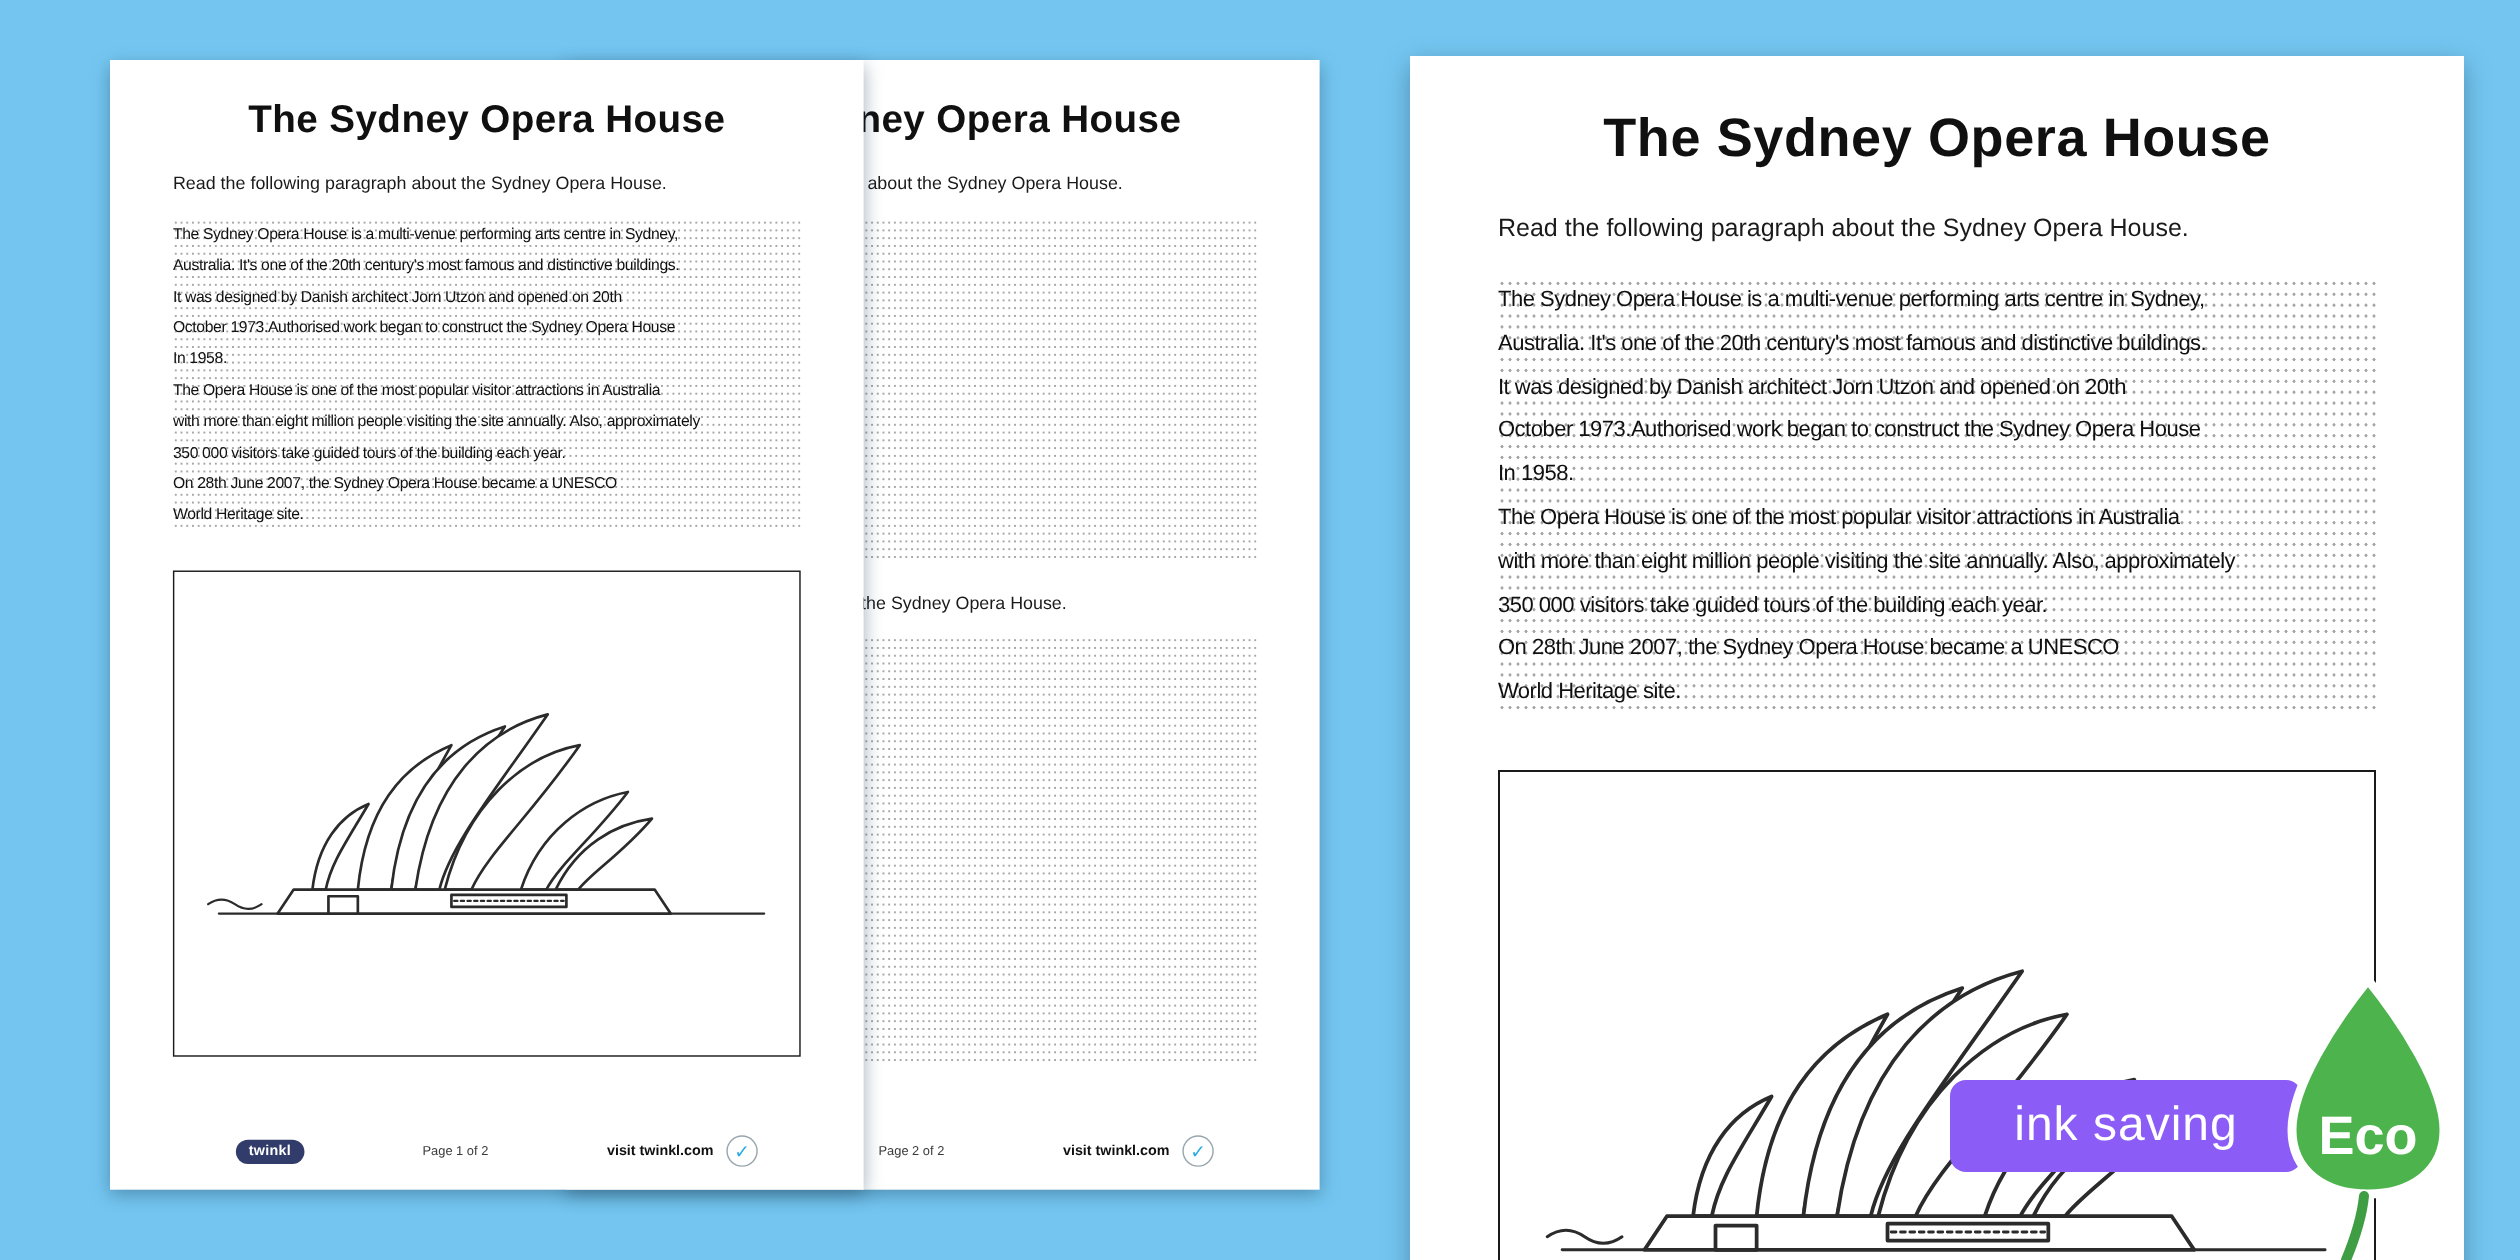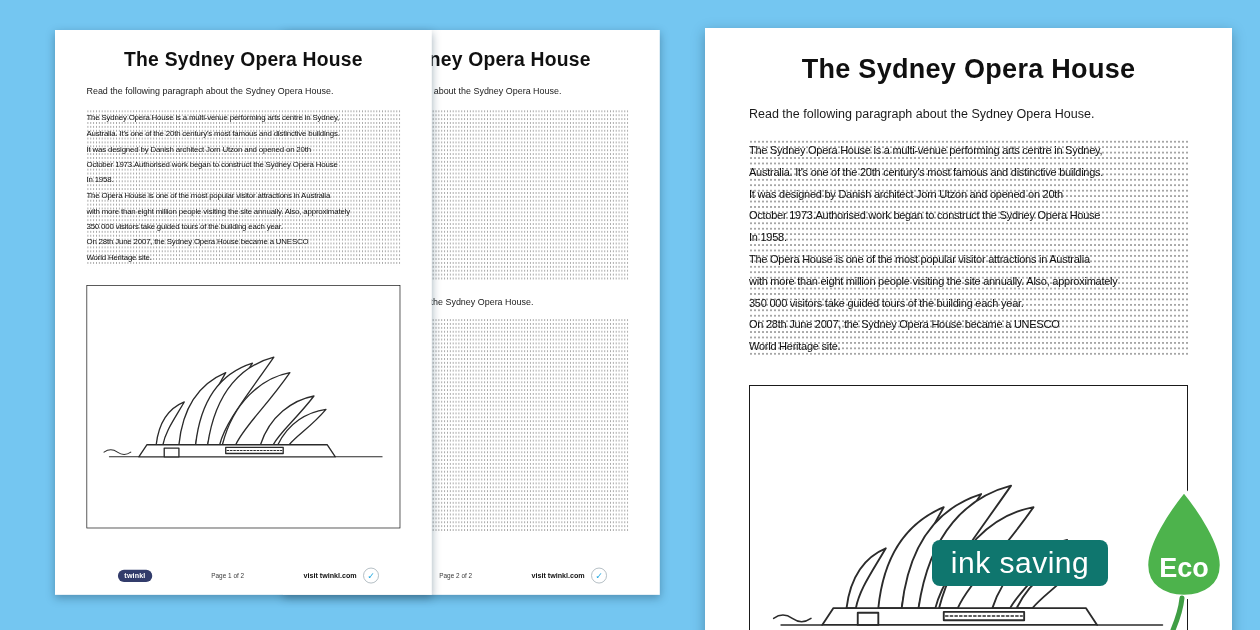--- a/index.html
+++ b/index.html
@@ -50,24 +50,24 @@
   }
   .page-ind{font-size:9px;color:#3a3a3a;}
   .footer-right{display:flex;align-items:center;gap:9px;}
   .visit{font-size:10px;font-weight:bold;color:#101010;}
   .stamp{
     width:22px;height:22px;border-radius:50%;border:1px solid #97a6ae;
     color:#29abe2;font-size:13px;display:flex;align-items:center;justify-content:center;
     box-sizing:border-box;background:#fff;
   }
   .ink-badge{
-    position:absolute;left:932px;top:540px;width:176px;height:46px;
-    background:#0f766e;border-radius:8px;z-index:10;
+    position:absolute;left:975px;top:540px;width:176px;height:46px;
+    background:#8b5cf6;border-radius:8px;z-index:10;
     display:flex;align-items:center;justify-content:center;
-    color:#fff;font-size:30px;letter-spacing:.5px;
+    color:#fff;font-size:24px;letter-spacing:.5px;
   }
   .eco-leaf{position:absolute;left:1138px;top:486px;width:92px;height:144px;z-index:10;}
 </style>
 </head>
 <body>
 
 <div class="ws" id="sheet-p2-small">
   <div class="ws-inner">
     <div class="ws-title">The Sydney Opera House</div>
     <div class="ws-instruction">Read the following paragraph about the Sydney Opera House.</div>

